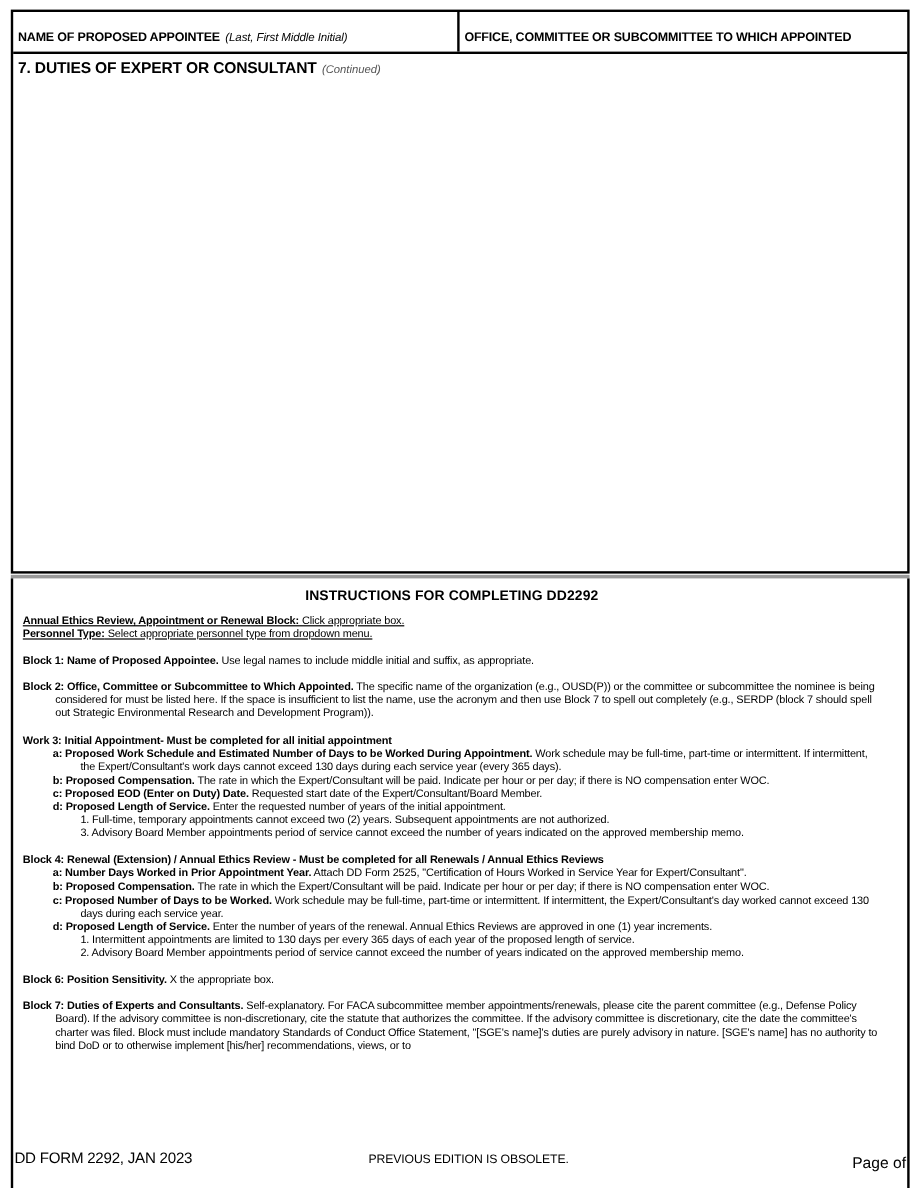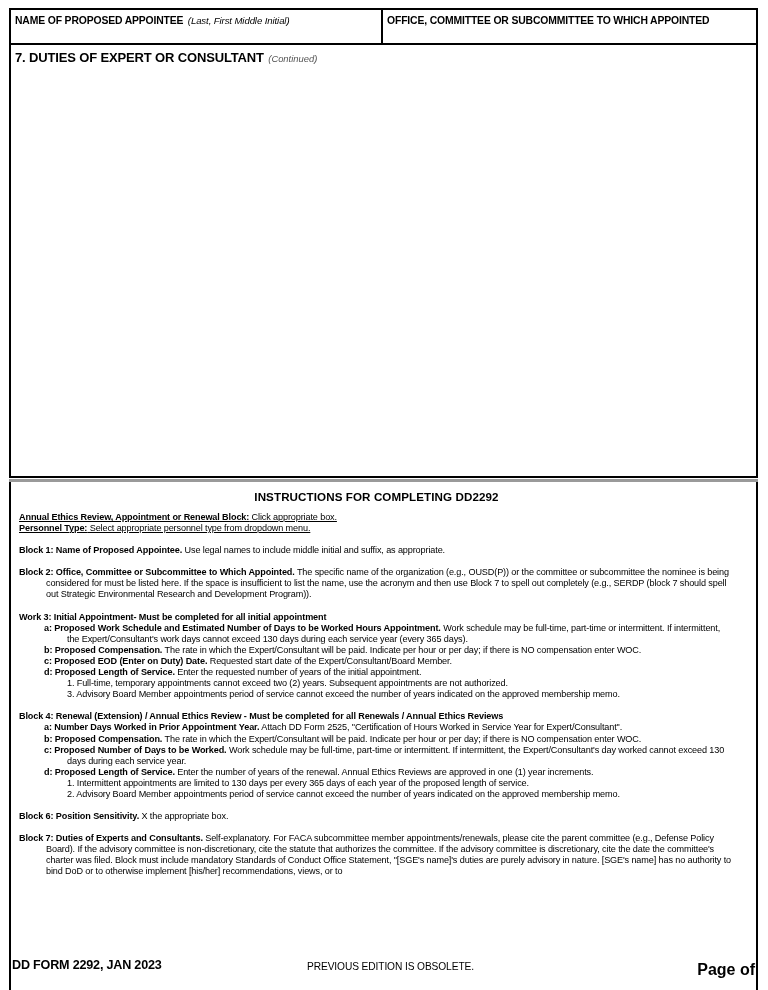--- a/index.html
+++ b/index.html
@@ -33,21 +33,21 @@
     display: flex;
     flex-direction: column;
   }
   .header-row {
     display: flex;
     height: 36px;
     border-bottom: 2px solid #000;
     box-sizing: border-box;
   }
   .hdr-cell {
-    padding: 0 4px 0 4px;
+    padding: 11px 4px 0 4px;
     box-sizing: border-box;
     line-height: 1.1;
   }
   .hdr-cell.left {
     width: 372px;
     border-right: 2px solid #000;
   }
   .hdr-cell.right {
     flex: 1;
   }
@@ -145,36 +145,36 @@
     left: 9px;
     top: 958px;
     width: 749px;
     height: 20px;
   }
   .foot-left {
     position: absolute;
     left: 3px;
     top: 0;
     font-size: 12.6px;
-    font-weight: bold;
+    font-weight: normal;
     letter-spacing: -0.2px;
   }
   .foot-center {
     position: absolute;
     left: 298px;
     top: 3px;
     font-size: 10.2px;
     letter-spacing: -0.1px;
   }
   .foot-right {
     position: absolute;
     right: 3px;
     top: 3px;
-    font-size: 16px;
-    font-weight: bold;
+    font-size: 13px;
+    font-weight: normal;
   }
 </style>
 </head>
 <body>
 
 <div class="page">
 
   <div class="form-outer">
 
     <div class="header-row">
@@ -207,21 +207,21 @@
           <div class="ins-p lead"><b>Personnel Type:</b> Select appropriate personnel type from dropdown menu.</div>
         </div>
         <div class="ins-block">
           <div class="ins-p hang-1"><b>Block 1: Name of Proposed Appointee.</b> Use legal names to include middle initial and suffix, as appropriate.</div>
         </div>
         <div class="ins-block">
           <div class="ins-p hang-1"><b>Block 2: Office, Committee or Subcommittee to Which Appointed.</b> The specific name of the organization (e.g., OUSD(P)) or the committee or subcommittee the nominee is being considered for must be listed here. If the space is insufficient to list the name, use the acronym and then use Block 7 to spell out completely (e.g., SERDP (block 7 should spell out Strategic Environmental Research and Development Program)).</div>
         </div>
         <div class="ins-block">
           <div class="ins-p hang-1"><b>Work 3: Initial Appointment- Must be completed for all initial appointment</b></div>
-          <div class="ins-p hang-a"><b>a: Proposed Work Schedule and Estimated Number of Days to be Worked Hours Appointment.</b> Work schedule may be full-time, part-time or intermittent. If intermittent, the Expert/Consultant's work days cannot exceed 130 days during each service year (every 365 days).</div>
+          <div class="ins-p hang-a"><b>a: Proposed Work Schedule and Estimated Number of Days to be Worked During Appointment.</b> Work schedule may be full-time, part-time or intermittent. If intermittent, the Expert/Consultant's work days cannot exceed 130 days during each service year (every 365 days).</div>
           <div class="ins-p hang-a"><b>b: Proposed Compensation.</b> The rate in which the Expert/Consultant will be paid. Indicate per hour or per day; if there is NO compensation enter WOC.</div>
           <div class="ins-p hang-a"><b>c: Proposed EOD (Enter on Duty) Date.</b> Requested start date of the Expert/Consultant/Board Member.</div>
           <div class="ins-p hang-a"><b>d: Proposed Length of Service.</b> Enter the requested number of years of the initial appointment.</div>
           <div class="ins-p hang-num">1. Full-time, temporary appointments cannot exceed two (2) years. Subsequent appointments are not authorized.</div>
           <div class="ins-p hang-num">3. Advisory Board Member appointments period of service cannot exceed the number of years indicated on the approved membership memo.</div>
         </div>
         <div class="ins-block">
           <div class="ins-p hang-1"><b>Block 4: Renewal (Extension) / Annual Ethics Review - Must be completed for all Renewals / Annual Ethics Reviews</b></div>
           <div class="ins-p hang-a"><b>a: Number Days Worked in Prior Appointment Year.</b> Attach DD Form 2525, "Certification of Hours Worked in Service Year for Expert/Consultant".</div>
           <div class="ins-p hang-a"><b>b: Proposed Compensation.</b> The rate in which the Expert/Consultant will be paid. Indicate per hour or per day; if there is NO compensation enter WOC.</div>

